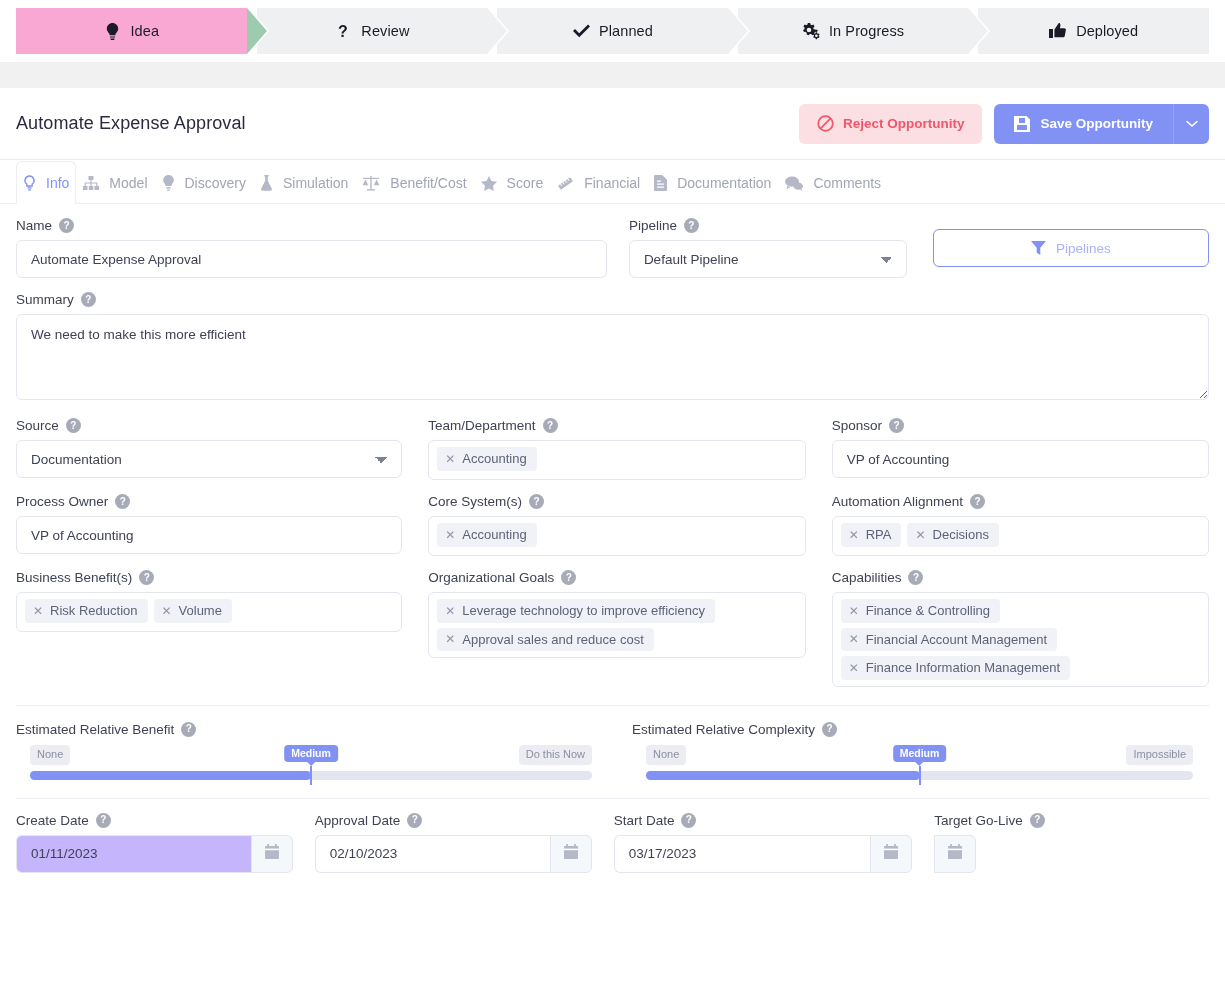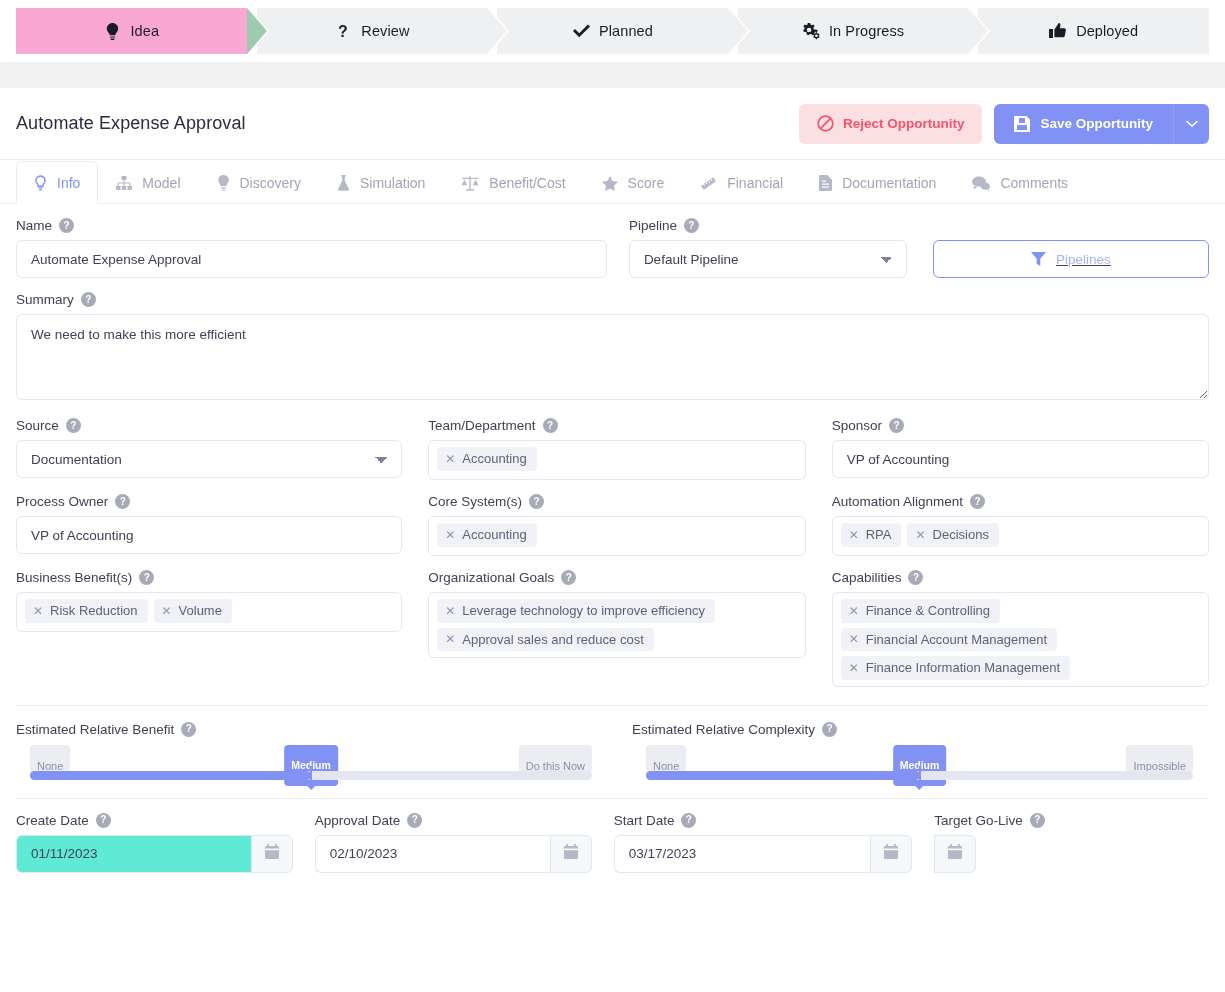--- a/index.html
+++ b/index.html
@@ -127,21 +127,21 @@
     padding: 0 16px;
     border-bottom: 1px solid #ebedf3;
     height: 44px;
     align-items: flex-end;
     background: #fff;
   }
   .tab {
     display: flex;
     align-items: center;
     height: 43px;
-    padding: 0 17px;
+    padding: 0 6px;
     font-size: 14px;
     color: #a1a5b7;
     cursor: pointer;
     white-space: nowrap;
     border: 1px solid transparent;
     border-bottom: none;
     border-radius: 6px 6px 0 0;
     position: relative;
     top: 1px;
   }
@@ -263,21 +263,21 @@
   .slider-ticks {
     display: flex;
     justify-content: space-between;
     position: relative;
     height: 20px;
     margin: 8px 12px 4px 12px;
   }
   .pill {
     font-size: 11px;
     border-radius: 4px;
-    padding: 14px 7px;
+    padding: 2px 7px;
     background: #ebedf3;
     color: #8c8fa3;
     line-height: 1.3;
     white-space: nowrap;
   }
   .pill.value {
     background: #8192f4;
     color: #fff;
     position: absolute;
     transform: translateX(-50%);
@@ -323,21 +323,21 @@
     border: 1px solid #e4e6ef;
     border-right: none;
     border-radius: 6px 0 0 6px;
     background: #fff;
     font-size: 13.5px;
     color: #3f4254;
     padding: 0 14px;
     font-family: "Liberation Sans", sans-serif;
     outline: none;
   }
-  .date-input.disabled { background: #5eead4; }
+  .date-input.disabled { background: #c4b5fd; }
   .date-btn {
     width: 42px;
     height: 38px;
     border: 1px solid #e4e6ef;
     border-radius: 0 6px 6px 0;
     background: #f5f8fa;
     display: flex;
     align-items: center;
     justify-content: center;
     cursor: pointer;
@@ -533,21 +533,21 @@
     <div class="fg" style="width:280px; margin-right:26px;">
       <div class="lbl">
         <span>Pipeline</span>
         <span class="help">?</span>
       </div>
       <select class="ctl">
         <option>Default Pipeline</option>
       </select>
     </div>
 
-    <div class="fg" style="width:278px; display:flex; flex-direction:column; justify-content:flex-end;text-decoration:underline;">
+    <div class="fg" style="width:278px; display:flex; flex-direction:column; justify-content:center;">
       <button class="btn-outline">
         <span class="bico">
           <svg width="15" height="14" viewBox="0 0 15 14">
               <path fill="#8192f4" d="M0 0h15l-5.7 6.8V14L5.7 11.7V6.8z"></path>
             </svg>
         </span>
         <span>Pipelines</span>
       </button>
     </div>
   </div>

